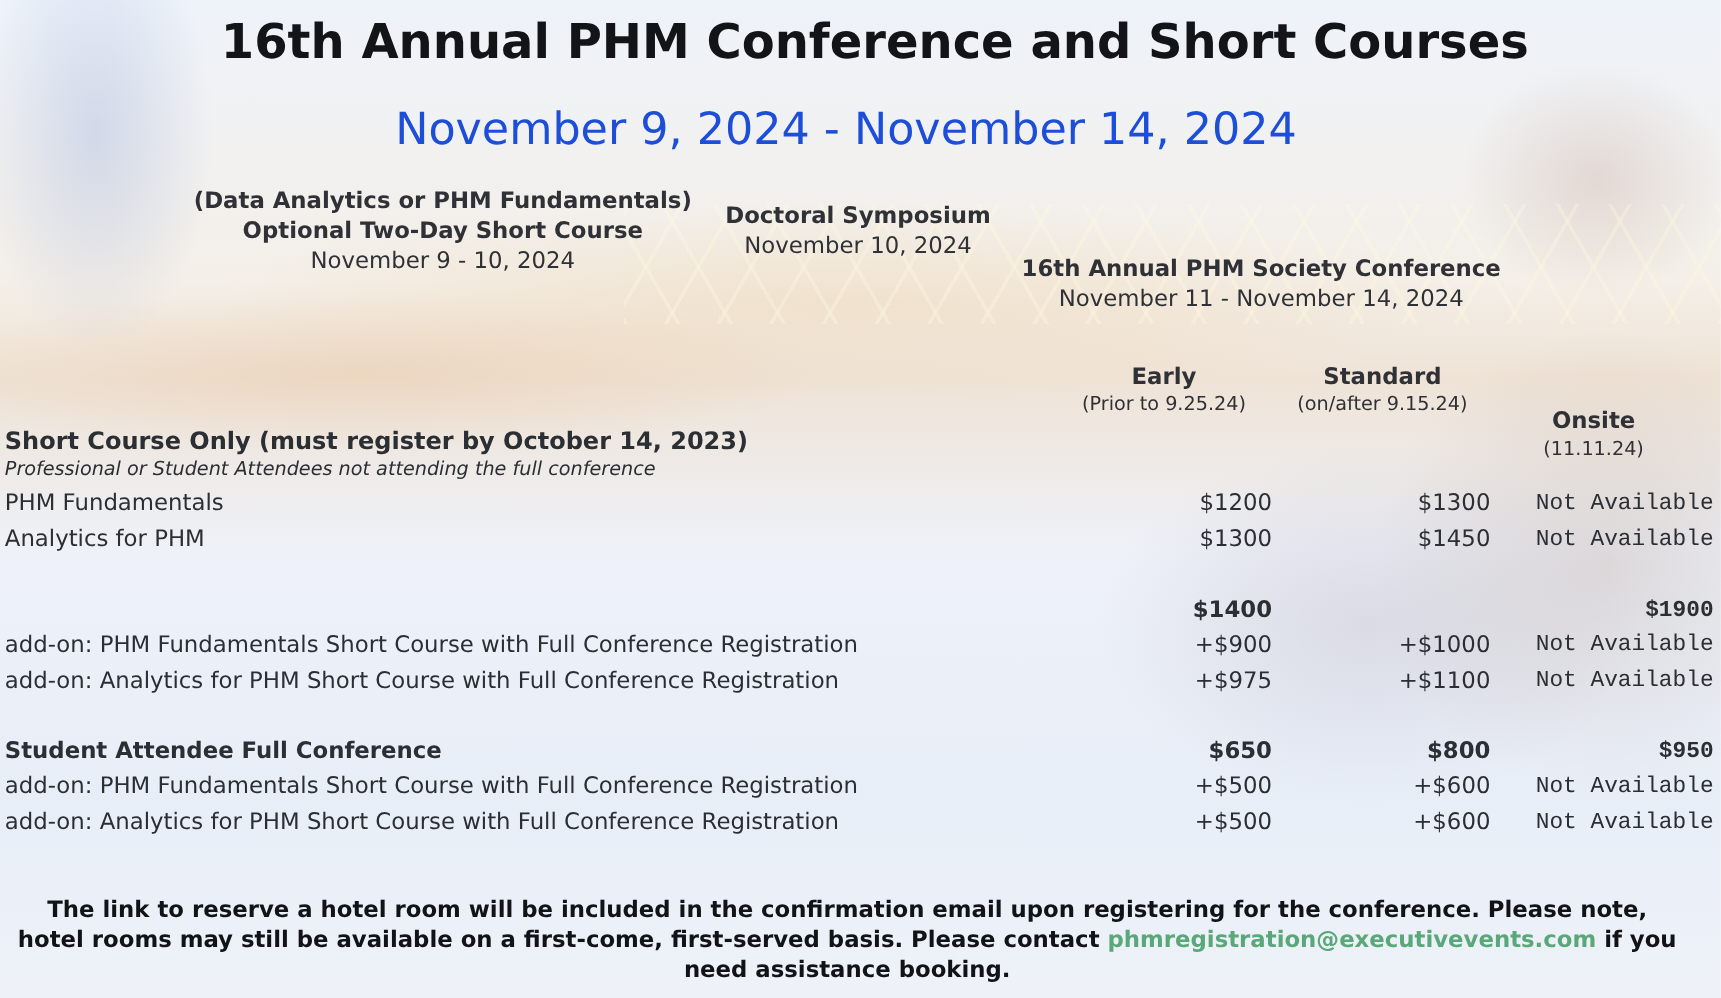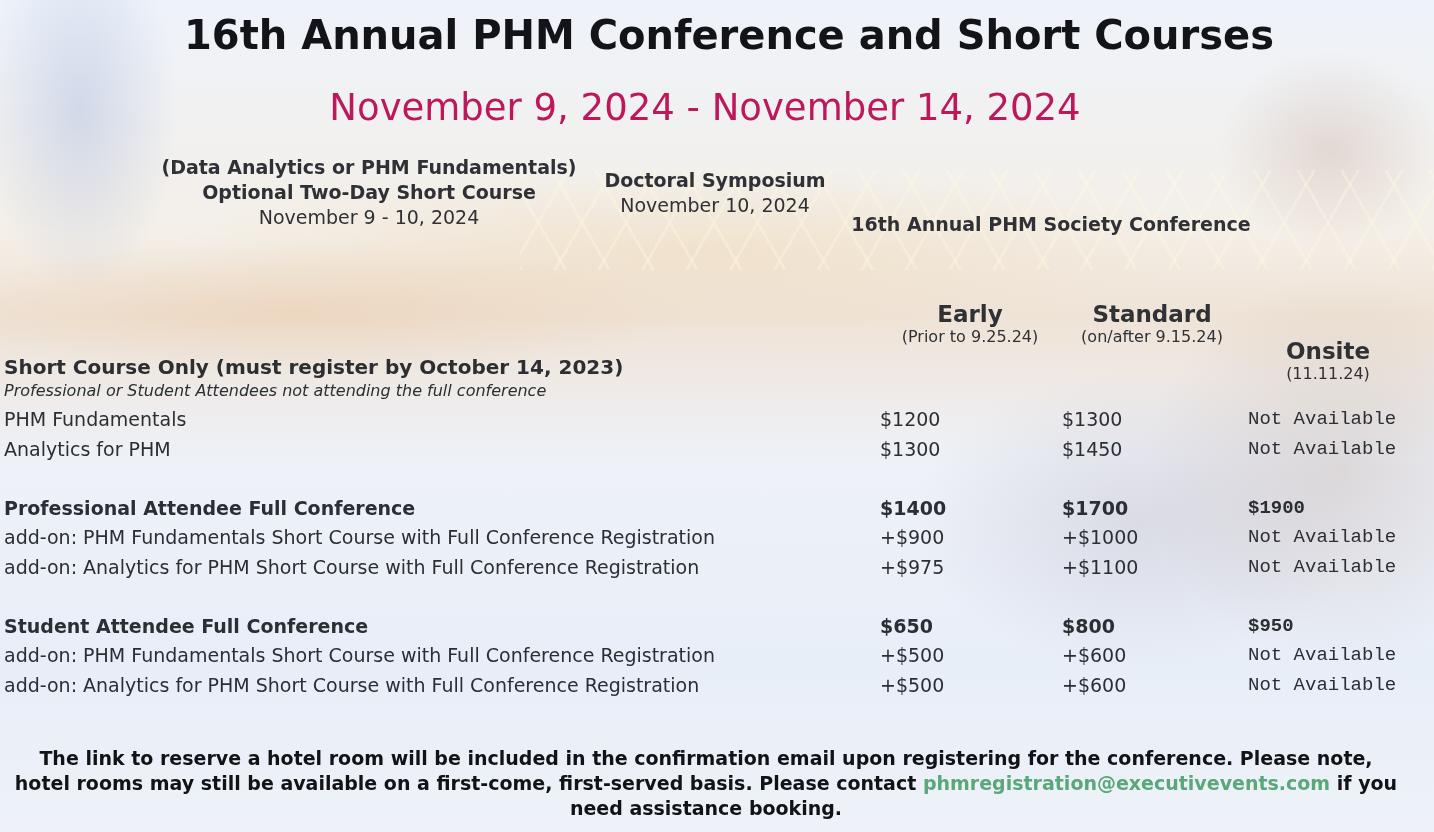--- a/index.html
+++ b/index.html
@@ -21,36 +21,36 @@
     background: repeating-linear-gradient(60deg, rgba(255,250,225,0.55) 0 3px, transparent 3px 38px),
                 repeating-linear-gradient(-60deg, rgba(255,250,225,0.55) 0 3px, transparent 3px 38px);
     opacity: 0.6;
   }
   .title {
     position: absolute; left: 4px; width: 1400px; top: 12px; text-align: center;
     font-size: 40px; font-weight: bold; color: #121418; letter-spacing: 0px; padding-left: 25px;
   }
   .dates {
     position: absolute; left: 0; width: 1410px; top: 86px; text-align: center;
-    font-size: 37px; color: #be185d;
+    font-size: 37px; color: #1d4ed8;
   }
   .event { position: absolute; text-align: center; font-size: 19px; line-height: 25px; color: #2f3136; }
   .event .h { font-weight: bold; color: #2f3136; }
   .ev1 { left: 130px; width: 478px; top: 155px; }
   .ev2 { left: 595px; width: 240px; top: 168px; }
   .ev3 { left: 840px; width: 422px; top: 168px; margin-top: 44px; }
 
   .colhead { position: absolute; top: 302px; width: 180px; text-align: center; }
-  .colhead .h { font-weight: bold; font-size: 23px; line-height: 24px; color: #2f3136; }
+  .colhead .h { font-weight: bold; font-size: 19px; line-height: 24px; color: #2f3136; }
   .colhead .s { font-size: 16px; line-height: 22px; color: #2f3136; }
   .c1 { left: 880px; } .c2 { left: 1062px; } .c3 { left: 1238px; margin-top: 37px; }
 
   .row { position: absolute; left: 4px; width: 1430px; height: 30px; font-size: 19px; line-height: 30px; }
   .row .lbl { position: absolute; left: 0; top: 0; white-space: nowrap; }
-  .row .v { position: absolute; top: 0; width: 180px; text-align: left; }
+  .row .v { position: absolute; top: 0; width: 180px; text-align: right; }
   .row .v1 { left: 876px; } .row .v2 { left: 1058px; } .row .v3 { left: 1244px; font-family: Liberation Mono, monospace; }
   .row.bold .lbl, .row.bold .v { font-weight: bold; }
   .sectionhead { position: absolute; left: 4px; top: 353px; font-size: 20px; font-weight: bold; line-height: 28px; }
   .sectionsub { position: absolute; left: 4px; top: 380px; font-size: 16px; font-style: italic; line-height: 22px; }
 
   .footer {
     position: absolute; left: 14px; width: 1384px; top: 746px; text-align: center;
     font-size: 19px; font-weight: bold; line-height: 25px; color: #111316;
   }
   .footer a { color: #5aa77a; text-decoration: none; }
@@ -67,20 +67,21 @@
   <div class="h">(Data Analytics or PHM Fundamentals)</div>
   <div class="h">Optional Two-Day Short Course</div>
   <div>November 9 - 10, 2024</div>
 </div>
 <div class="event ev2">
   <div class="h">Doctoral Symposium</div>
   <div>November 10, 2024</div>
 </div>
 <div class="event ev3">
   <div class="h">16th Annual PHM Society Conference</div>
+  <div>November 11 - November 14, 2024</div>
 </div>
 
 <div class="colhead c1">
   <div class="h">Early</div>
   <div class="s">(Prior to 9.25.24)</div>
 </div>
 <div class="colhead c2">
   <div class="h">Standard</div>
   <div class="s">(on/after 9.15.24)</div>
 </div>
@@ -99,23 +100,21 @@
   <span class="v v3">Not Available</span>
 </div>
 <div class="row" style="top:434px">
   <span class="lbl">Analytics for PHM</span>
   <span class="v v1">$1300</span>
   <span class="v v2">$1450</span>
   <span class="v v3">Not Available</span>
 </div>
 
 <div class="row bold" style="top:493px">
-  <span class="lbl">Professional Attendee Full Conference</span>
   <span class="v v1">$1400</span>
-  <span class="v v2">$1700</span>
   <span class="v v3">$1900</span>
 </div>
 <div class="row" style="top:522px">
   <span class="lbl">add-on: PHM Fundamentals Short Course with Full Conference Registration</span>
   <span class="v v1">+$900</span>
   <span class="v v2">+$1000</span>
   <span class="v v3">Not Available</span>
 </div>
 <div class="row" style="top:552px">
   <span class="lbl">add-on: Analytics for PHM Short Course with Full Conference Registration</span>

